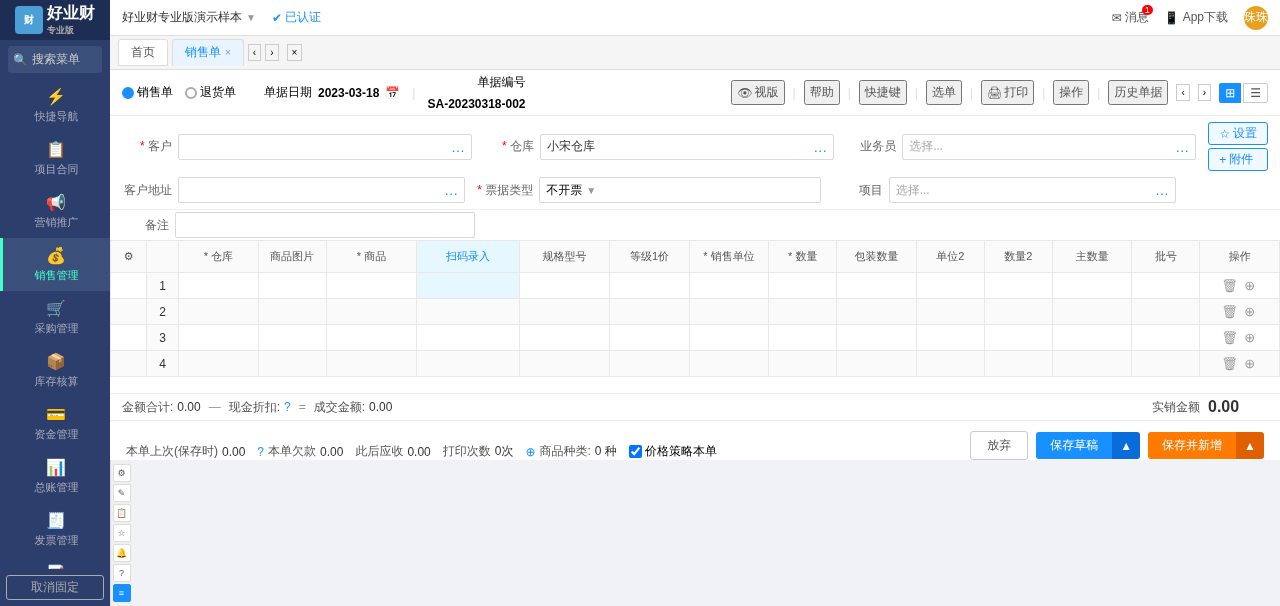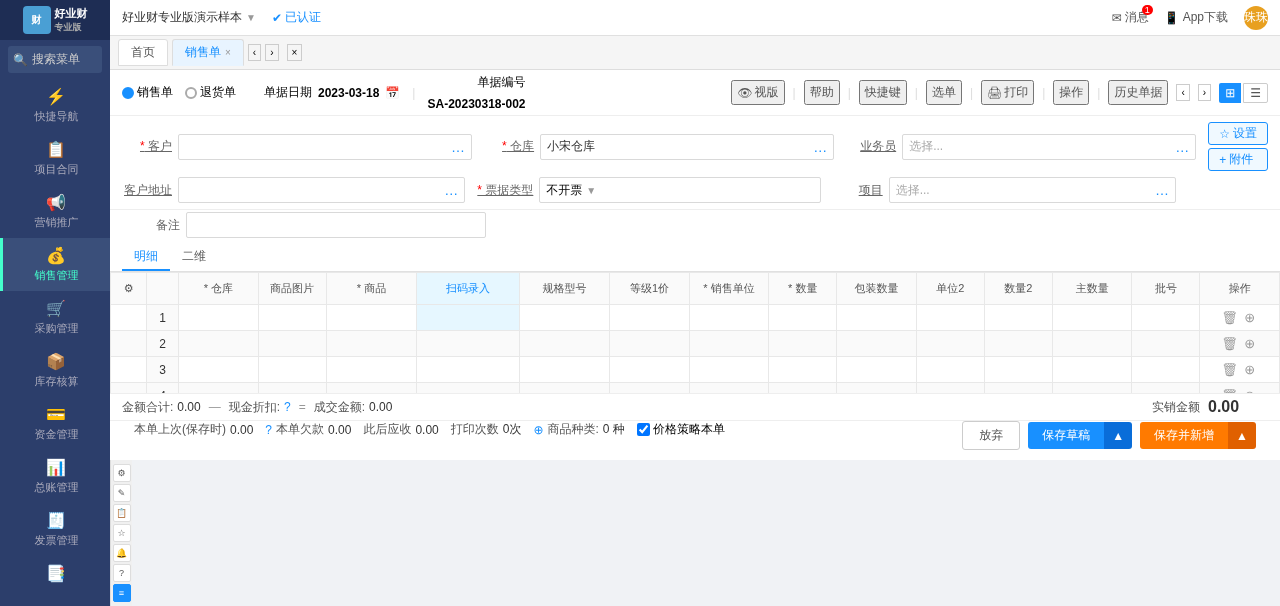--- a/index.html
+++ b/index.html
@@ -43,30 +43,30 @@
     .form-radio { display: flex; align-items: center; gap: 3px; cursor: pointer; }
     .radio-circle { width: 12px; height: 12px; border-radius: 50%; border: 2px solid #aaa; display: inline-block; }
     .radio-circle.checked { border-color: #1890ff; background: #1890ff; }
     .meta-label { color: #000000; }
     .meta-value { color: #000000; font-weight: bold; }
 
     
     .form-fields { padding: 6px 12px; display: flex; flex-direction: column; gap: 6px; border-bottom: 1px solid #eee; }
     .form-row { display: flex; align-items: center; gap: 12px; }
     .form-field { display: flex; align-items: center; gap: 6px; flex: 1; }
-    .form-field-label { color: #666; white-space: nowrap; min-width: 50px; text-align: right; text-decoration: underline; }
+    .form-field-label { color: #666; white-space: nowrap; min-width: 50px; text-align: right; }
     .form-field-input { flex: 1; border: 1px solid #d9d9d9; border-radius: 2px; padding: 3px 6px; height: 26px; background: #fff; cursor: pointer; display: flex; align-items: center; justify-content: space-between; color: #333; }
     .form-field-input.with-value { color: #333; }
     .field-ellipsis { color: #1890ff; cursor: pointer; font-size: 14px; margin-left: 4px; }
     .form-select { border: 1px solid #d9d9d9; border-radius: 2px; padding: 3px 6px; height: 26px; background: #fff; display: flex; align-items: center; gap: 4px; flex: 1; cursor: pointer; }
     .select-chevron { color: #999; font-size: 10px; }
     .right-btns { display: flex; flex-direction: column; gap: 3px; margin-left: auto; }
     .right-btn { background: #f0f9ff; border: 1px solid #1890ff; color: #1890ff; padding: 2px 10px; border-radius: 3px; cursor: pointer; white-space: nowrap; font-size: 11px; display: flex; align-items: center; gap: 3px; }
 
-    .remarks-row { display: flex; align-items: center; gap: 6px; padding: 2px 20px; }
+    .remarks-row { display: flex; align-items: center; gap: 6px; padding: 2px 9px; }
     .remarks-label { color: #666; min-width: 50px; text-align: right; }
     .remarks-input { border: 1px solid #d9d9d9; border-radius: 2px; padding: 3px 6px; height: 26px; width: 300px; }
 
     
     .detail-tabs { display: flex; align-items: center; padding: 4px 12px 0; border-bottom: 1px solid #e0e0e0; }
     .detail-tab { padding: 4px 12px; cursor: pointer; color: #555; border-bottom: 2px solid transparent; }
     .detail-tab.active { color: #1890ff; border-bottom-color: #1890ff; }
 
     
     .table-wrapper { flex: 1; overflow: auto; position: relative; }
@@ -95,21 +95,21 @@
 
     
     .bottom-summary { padding: 4px 12px; background: #fff; border-top: 1px solid #eee; display: flex; align-items: center; gap: 8px; }
     .summary-item { display: flex; align-items: center; gap: 4px; color: #555; }
     .summary-value { color: #333; }
     .summary-dash { color: #999; }
     .summary-equals { color: #999; }
     .help-icon { color: #1890ff; cursor: pointer; }
 
     
-    .footer { height: 40px; background: #fff; border-top: 1px solid #eee; display: flex; align-items: flex-start; padding: 0 24px; gap: 12px; }
+    .footer { height: 40px; background: #fff; border-top: 1px solid #eee; display: flex; align-items: flex-end; padding: 0 16px; gap: 12px; }
     .footer-info { display: flex; align-items: center; gap: 4px; color: #555; }
     .footer-info-val { color: #333; }
     .footer-checkbox { display: flex; align-items: center; gap: 3px; cursor: pointer; }
     .footer-right { margin-left: auto; display: flex; align-items: center; gap: 8px; }
     .actual-amount-label { color: #555; }
     .actual-amount-val { font-size: 16px; font-weight: bold; color: #333; min-width: 60px; }
     .btn-discard { background: #fff; border: 1px solid #ccc; color: #555; padding: 5px 16px; border-radius: 3px; cursor: pointer; }
     .btn-save-draft { background: #1890ff; border: none; color: #fff; padding: 5px 14px; border-radius: 3px 0 0 3px; cursor: pointer; display: flex; align-items: center; gap: 4px; }
     .btn-save-draft-arrow { background: #096dd9; border: none; color: #fff; padding: 5px 8px; border-radius: 0 3px 3px 0; cursor: pointer; }
     .btn-save-new { background: #ff7a00; border: none; color: #fff; padding: 5px 14px; border-radius: 3px 0 0 3px; cursor: pointer; display: flex; align-items: center; gap: 4px; }
@@ -122,21 +122,21 @@
     .toolbar-btn { display: flex; align-items: center; gap: 2px; cursor: pointer; color: #555; padding: 2px 4px; }
     .toolbar-sep { color: #ddd; }
   </style>
 </head>
 <body>
 
 <div class="sidebar">
   <div class="sidebar-logo">
     <div class="sidebar-logo-icon">财</div>
     <div>
-      <div style="font-size:11px;color:#fff;">好业财</div>
+      <div style="font-size:16px;color:#fff;">好业财</div>
       <div style="font-size:9px;color:#aaa;">专业版</div>
     </div>
   </div>
   <div class="sidebar-search">
     <button class="sidebar-search-btn">
       <span>🔍</span>
       <span>搜索菜单</span>
     </button>
   </div>
   <div class="sidebar-nav-section">
@@ -174,20 +174,25 @@
     </div>
     <div class="sidebar-item">
       <span class="sidebar-item-icon">🧾</span>
       <span class="sidebar-item-label">发票管理</span>
     </div>
     <div class="sidebar-item">
       <span class="sidebar-item-icon">📑</span>
 
     </div>
 
+  </div>
+  <div class="sidebar-bottom">
+    <button class="sidebar-cancel-btn">
+      <span>取消固定</span>
+    </button>
   </div>
 </div>
 
 <div class="main">
 
   <div class="topbar">
     <div class="topbar-company">
       <span>好业财专业版演示样本</span>
       <span style="color:#999;font-size:10px;">▼</span>
     </div>
@@ -328,28 +333,20 @@
         </div>
         <div style="width:80px;"></div>
       </div>
     </div>
 
     <div class="remarks-row">
       <span class="remarks-label">备注</span>
       <input class="remarks-input" type="text" style="">
     </div>
 
-    <div class="detail-tabs">
-      <div class="detail-tab active">
-        <span>明细</span>
-      </div>
-      <div class="detail-tab">
-        <span>二维</span>
-      </div>
-    </div>
 
     <div class="table-wrapper">
       <table class="data-table">
         <thead>
           <tr>
             <th class="th-settings">⚙</th>
             <th style="width:28px;"></th>
             <th class="col-warehouse">* 仓库</th>
             <th class="col-img">商品图片</th>
             <th class="col-goods">* 商品</th>

